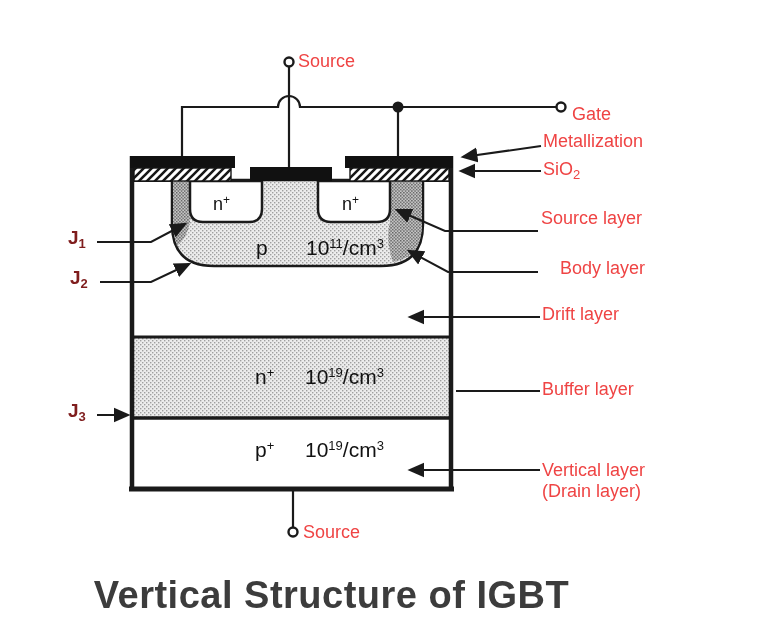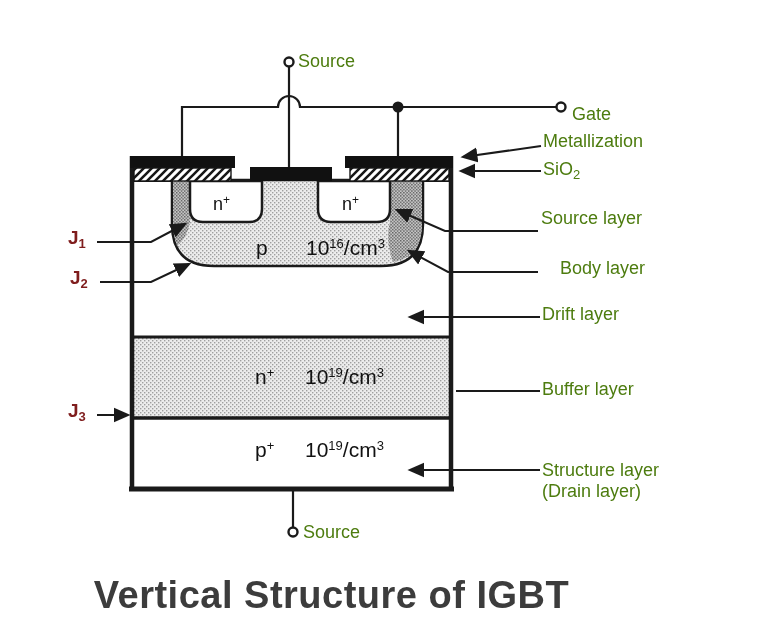--- a/index.html
+++ b/index.html
@@ -1,21 +1,21 @@
 <!DOCTYPE html>
 <html><head>
 <meta charset="utf-8">
 <style>
   html,body{margin:0;padding:0;background:#ffffff;}
   #stage{
     position:relative;width:768px;height:638px;background:#ffffff;overflow:hidden;
     font-family:"Liberation Sans","DejaVu Sans",sans-serif;color:#1a1a1a;
   }
   #diagram-svg{position:absolute;left:0;top:0;}
-  .lbl{position:absolute;font-size:18px;line-height:1.15;color:#4d7c0f;white-space:nowrap;}
+  .lbl{position:absolute;font-size:18px;line-height:1.15;color:#ef4444;white-space:nowrap;}
   .lbl sub{font-size:13px;vertical-align:-4px;}
   .jlbl{position:absolute;font-size:19px;font-weight:bold;color:#7f1d1d;white-space:nowrap;}
   .jlbl sub{font-size:13px;vertical-align:-4px;font-weight:bold;}
   .region-row{position:absolute;font-size:21px;color:#111;white-space:nowrap;}
   .region-row .sym{display:inline-block;width:50px;}
   .region-row sup{font-size:13px;vertical-align:7px;}
   .nplus{position:absolute;font-size:18px;color:#111;white-space:nowrap;}
   .nplus sup{font-size:12px;vertical-align:6px;}
   #figure-title{
     position:absolute;left:0;top:574px;width:663px;text-align:center;
@@ -103,33 +103,33 @@
   <div class="lbl" style="left:572px;top:96px;margin-top:8px;">Gate</div>
   <div class="lbl" style="left:303px;top:522px;">Source</div>
 
   <div class="lbl" style="left:543px;top:131px;">Metallization</div>
   <div class="lbl" style="left:543px;top:159px;"><span>SiO</span><sub>2</sub></div>
   <div class="lbl" style="left:541px;top:208px;text-align:right;">Source layer</div>
   <div class="lbl" style="left:560px;top:258px;text-align:center;">Body layer</div>
   <div class="lbl" style="left:542px;top:304px;">Drift layer</div>
   <div class="lbl" style="left:542px;top:379px;">Buffer layer</div>
   <div class="lbl" style="left:542px;top:460px;">
-    <div>Structure layer</div>
+    <div>Vertical layer</div>
     <div>(Drain layer)</div>
   </div>
 
   <div class="jlbl" style="left:68px;top:227px;"><span>J</span><sub>1</sub></div>
   <div class="jlbl" style="left:70px;top:267px;"><span>J</span><sub>2</sub></div>
   <div class="jlbl" style="left:68px;top:400px;"><span>J</span><sub>3</sub></div>
 
   <div class="nplus" style="left:213px;top:193px;"><span>n</span><sup>+</sup></div>
   <div class="nplus" style="left:342px;top:193px;"><span>n</span><sup>+</sup></div>
 
   <div class="region-row" style="left:256px;top:236px;">
-    <span class="sym"><span>p</span><sup></sup></span><span><span>10</span><sup>16</sup><span>/cm</span><sup>3</sup></span>
+    <span class="sym"><span>p</span><sup></sup></span><span><span>10</span><sup>11</sup><span>/cm</span><sup>3</sup></span>
   </div>
   <div class="region-row" style="left:255px;top:365px;">
     <span class="sym"><span>n</span><sup>+</sup></span><span><span>10</span><sup>19</sup><span>/cm</span><sup>3</sup></span>
   </div>
   <div class="region-row" style="left:255px;top:438px;">
     <span class="sym"><span>p</span><sup>+</sup></span><span><span>10</span><sup>19</sup><span>/cm</span><sup>3</sup></span>
   </div>
 
   <div id="figure-title">Vertical Structure of IGBT</div>
 

